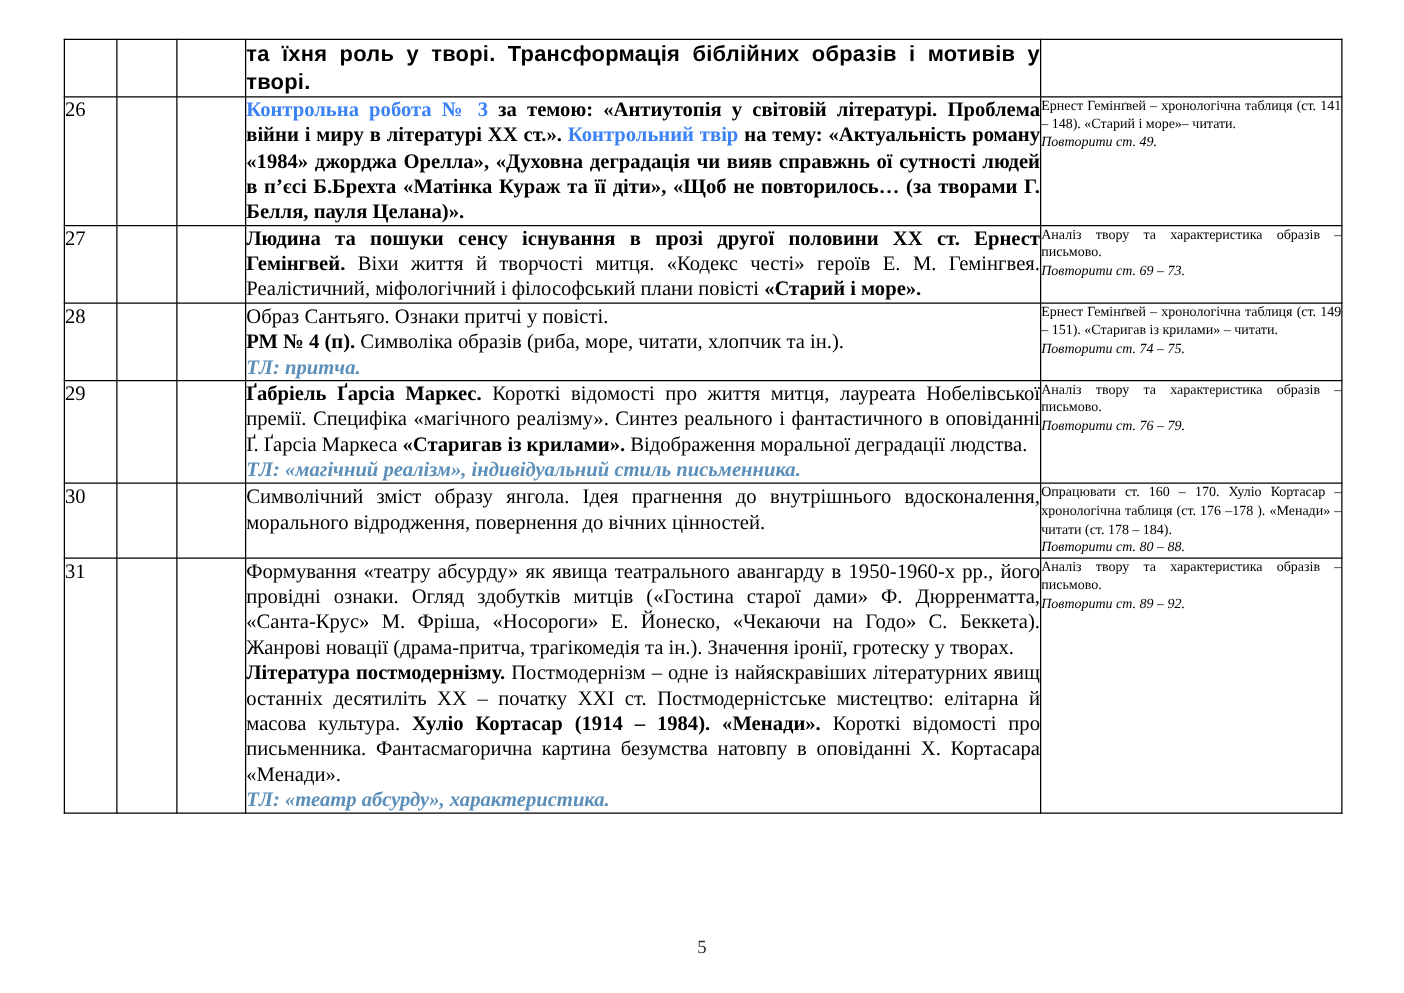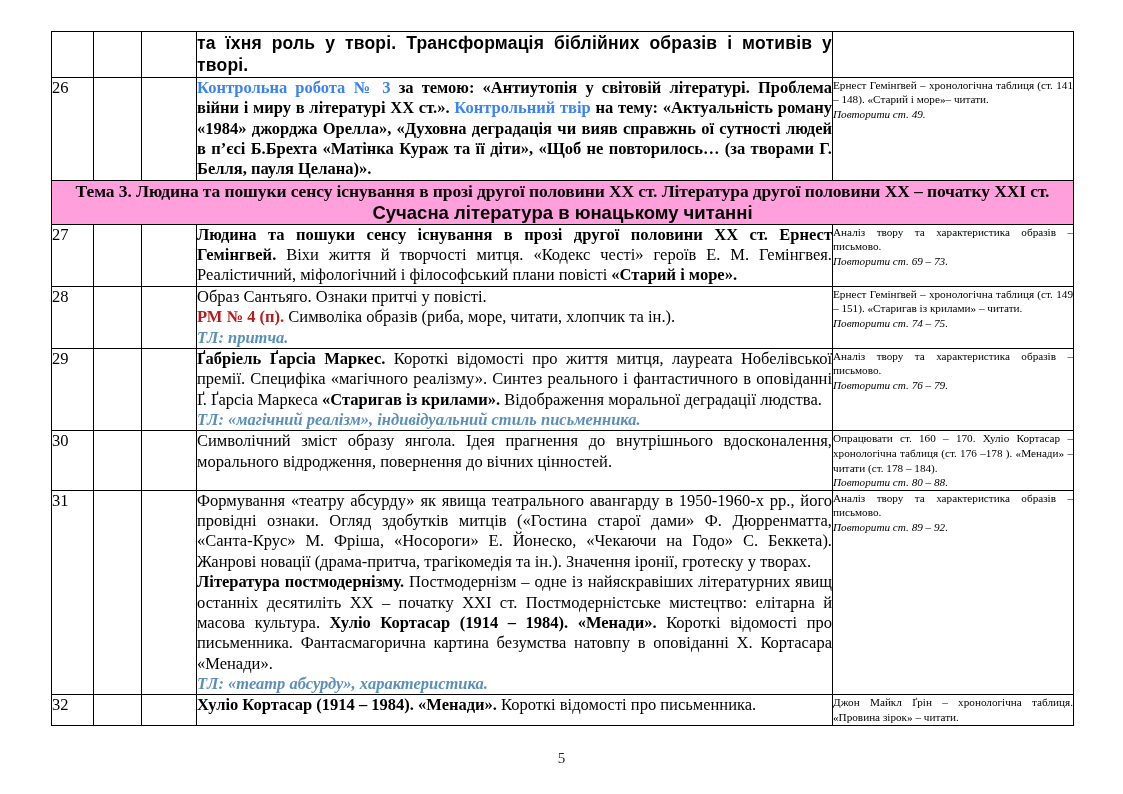--- a/index.html
+++ b/index.html
@@ -56,21 +56,21 @@
   .hw {
     font-size: 11.2px;
     line-height: 1.30;
     padding: 3px 6px 3px 6px;
     text-align: justify;
     text-justify: inter-word;
   }
   .hw .it, .main .it { font-style: italic; }
   .b { font-weight: bold; }
   .red { color: #3b82f6; font-weight: bold; }
-  .green { color: #b91c1c; font-weight: bold; font-family: Liberation Serif, serif; }
+  .green { color: #000000; font-weight: bold; font-family: Liberation Serif, serif; }
   .tl {
     color: #5b8fb9;
     font-style: italic;
     font-weight: bold;
     display: block;
   }
   .theme-row td {
     background: #ffa0dd;
     padding: 4px 10px 6px 10px;
     text-align: center;
@@ -141,26 +141,20 @@
           <div>
             <span class="red">Контрольна робота № 3</span><span class="b"> за темою: «Антиутопія у світовій літературі. Проблема війни і миру в літературі ХХ ст.». </span><span class="red">Контрольний твір</span><span class="b"> на тему: «Актуальність роману «1984» джорджа Орелла», «Духовна деградація чи вияв справжнь ої сутності людей в п’єсі Б.Брехта «Матінка Кураж та її діти», «Щоб не повторилось… (за творами Г. Белля, пауля Целана)».</span>
           </div>
         </td>
         <td class="hw">
           <div>Ернест Гемінґвей – хронологічна таблиця (ст. 141 – 148). «Старий і море»– читати.</div>
           <div class="it">Повторити ст. 49.</div>
         </td>
       </tr>
 
-      <tr class="theme-row">
-        <td colspan="5">
-          <span class="theme-serif">Тема 3. Людина та пошуки сенсу існування в прозі другої половини ХХ ст. Література другої половини ХХ – початку ХХI ст.</span>
-          <span class="theme-sans theme-line2">Сучасна література в юнацькому читанні</span>
-        </td>
-      </tr>
 
       <tr>
         <td class="num">27</td>
         <td></td>
         <td></td>
         <td class="main">
           <div>
             <span class="b">Людина та пошуки сенсу існування в прозі другої половини ХХ ст. Ернест Гемінгвей.</span><span> Віхи життя й творчості митця. «Кодекс честі» героїв Е. М. Гемінгвея. Реалістичний, міфологічний і філософський плани повісті </span><span class="b">«Старий і море».</span>
           </div>
         </td>
@@ -226,32 +220,19 @@
             <span class="b">Література постмодернізму.</span><span> Постмодернізм – одне із найяскравіших літературних явищ останніх десятиліть ХХ – початку ХХI ст. Постмодерністське мистецтво: елітарна й масова культура. </span><span class="b">Хуліо Кортасар (1914 – 1984). «Менади».</span><span> Короткі відомості про письменника. Фантасмагорична картина безумства натовпу в оповіданні Х. Кортасара «Менади».</span>
           </div>
           <span class="tl">ТЛ: «театр абсурду», характеристика.</span>
         </td>
         <td class="hw">
           <div>Аналіз твору та характеристика образів – письмово.</div>
           <div class="it">Повторити ст. 89 – 92.</div>
         </td>
       </tr>
 
-      <tr>
-        <td class="num">32</td>
-        <td></td>
-        <td></td>
-        <td class="main">
-          <div>
-            <span class="b">Хуліо Кортасар (1914 – 1984). «Менади».</span><span> Короткі відомості про письменника.</span>
-          </div>
-        </td>
-        <td class="hw">
-          <div>Джон Майкл Ґрін – хронологічна таблиця. «Провина зірок» – читати.</div>
-        </td>
-      </tr>
 
     </tbody>
   </table>
 
   <div class="pagenum">5</div>
 
 </div>
 
 </body></html>

